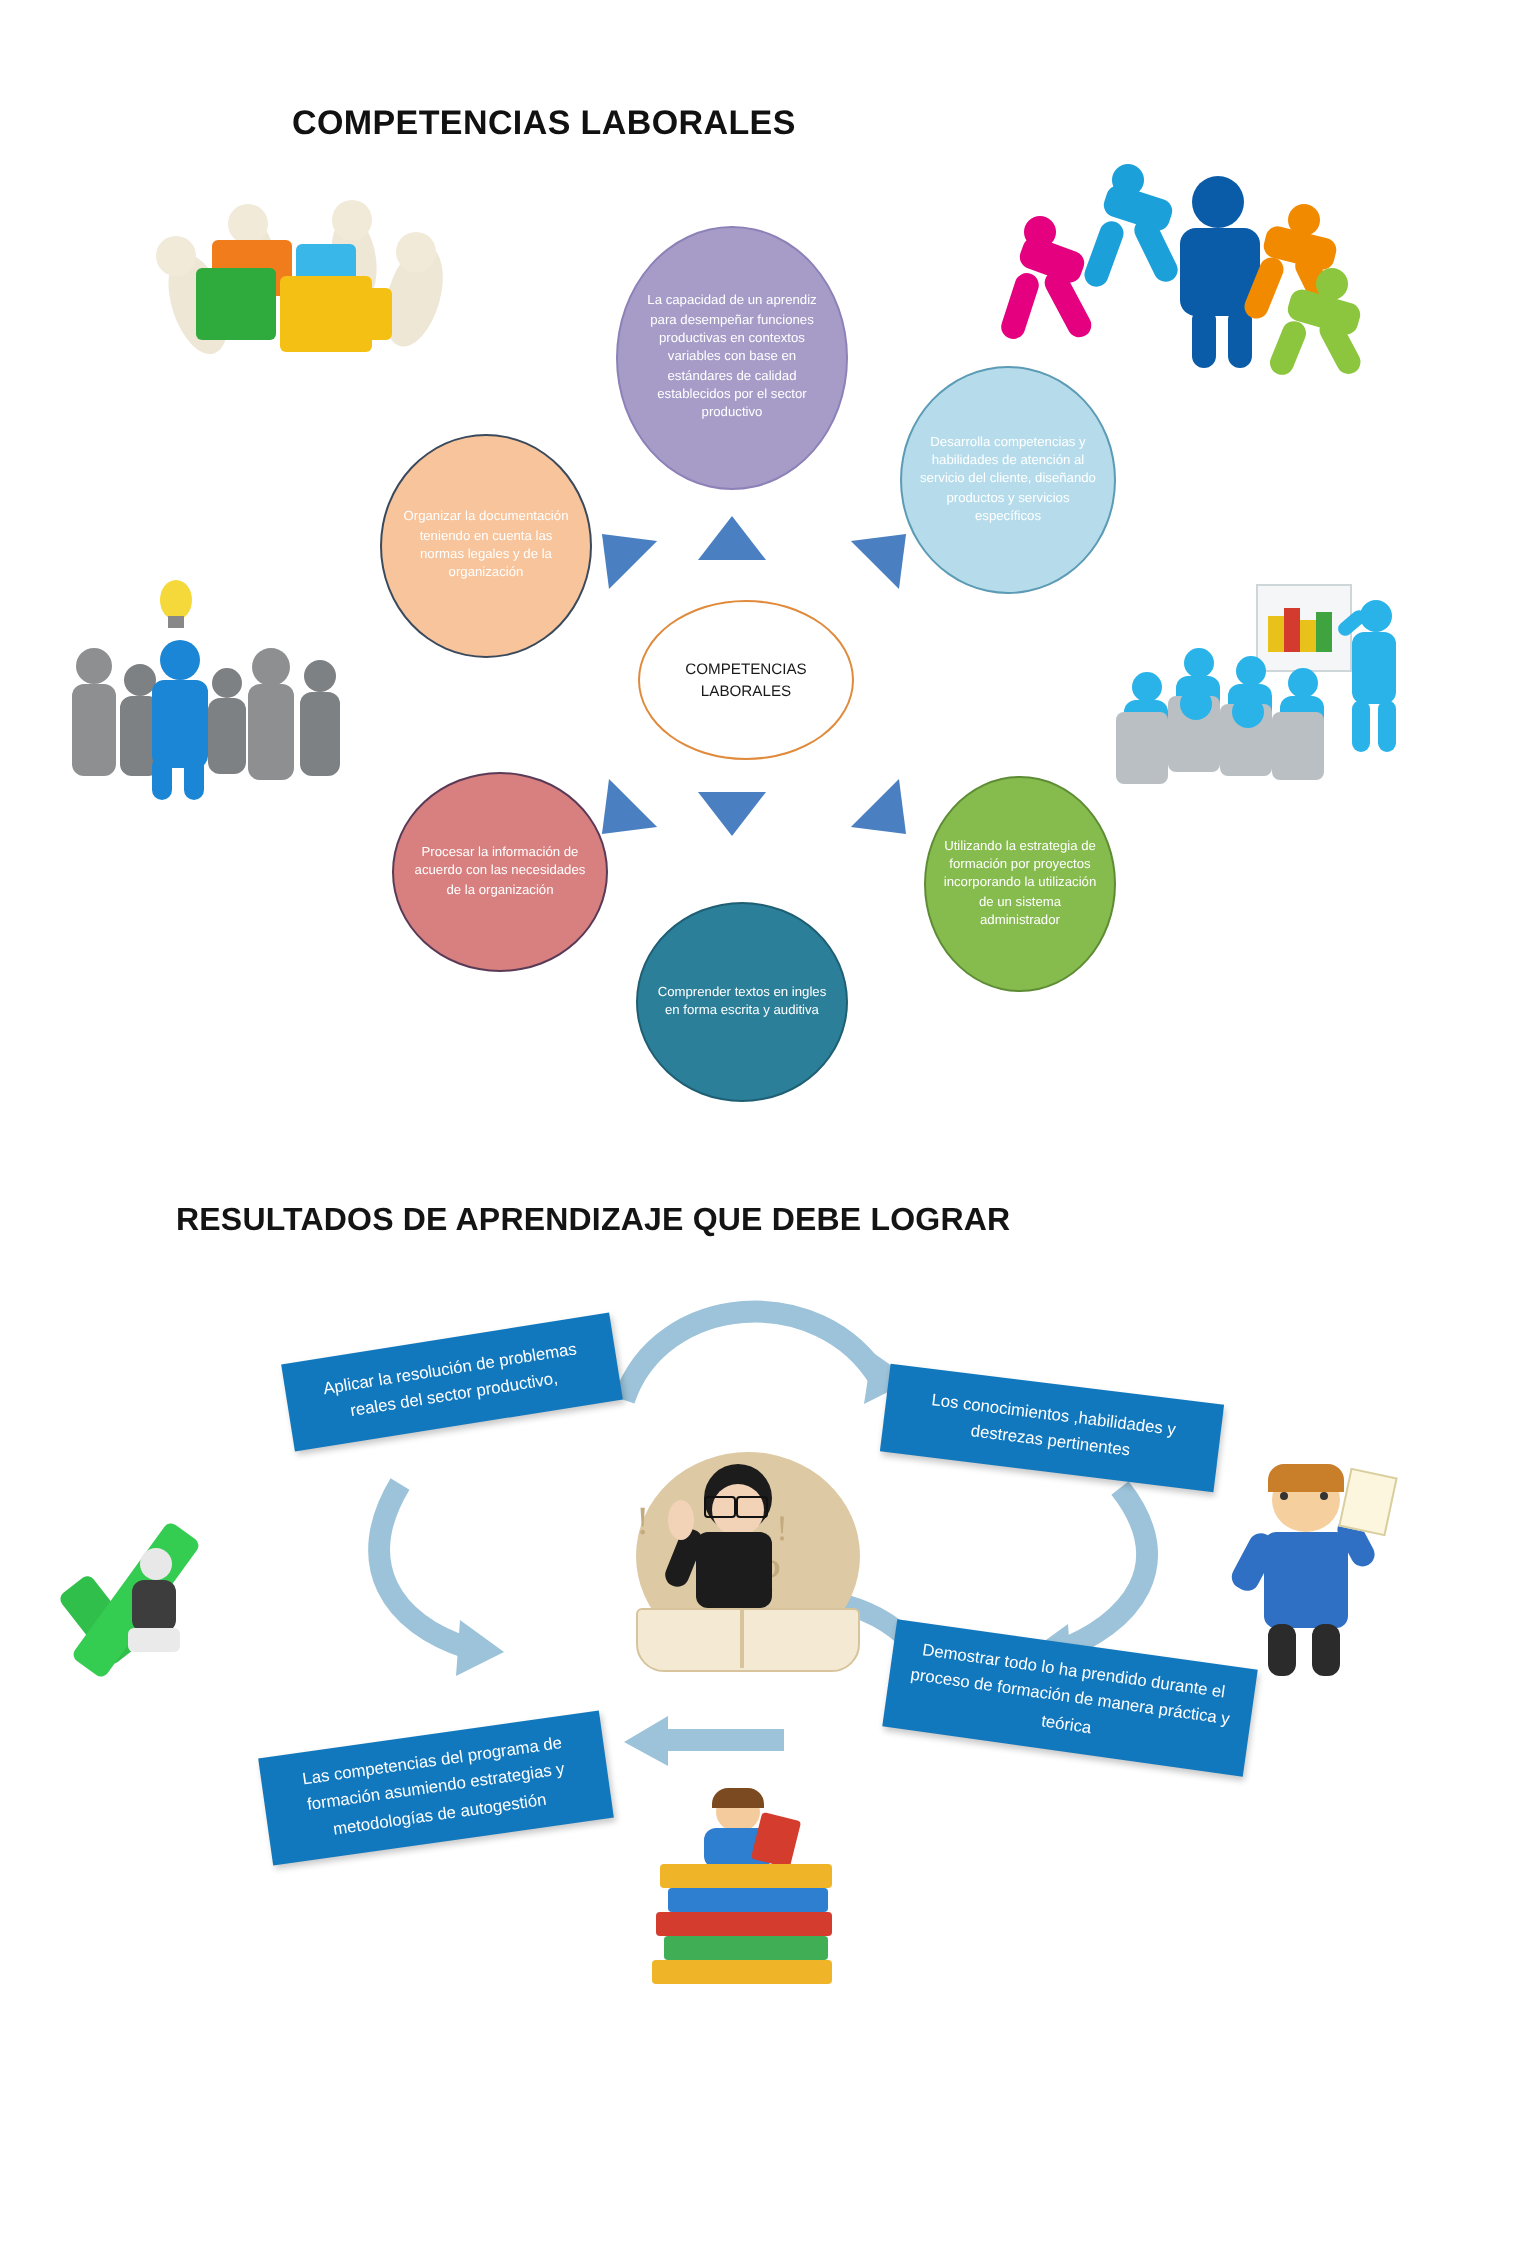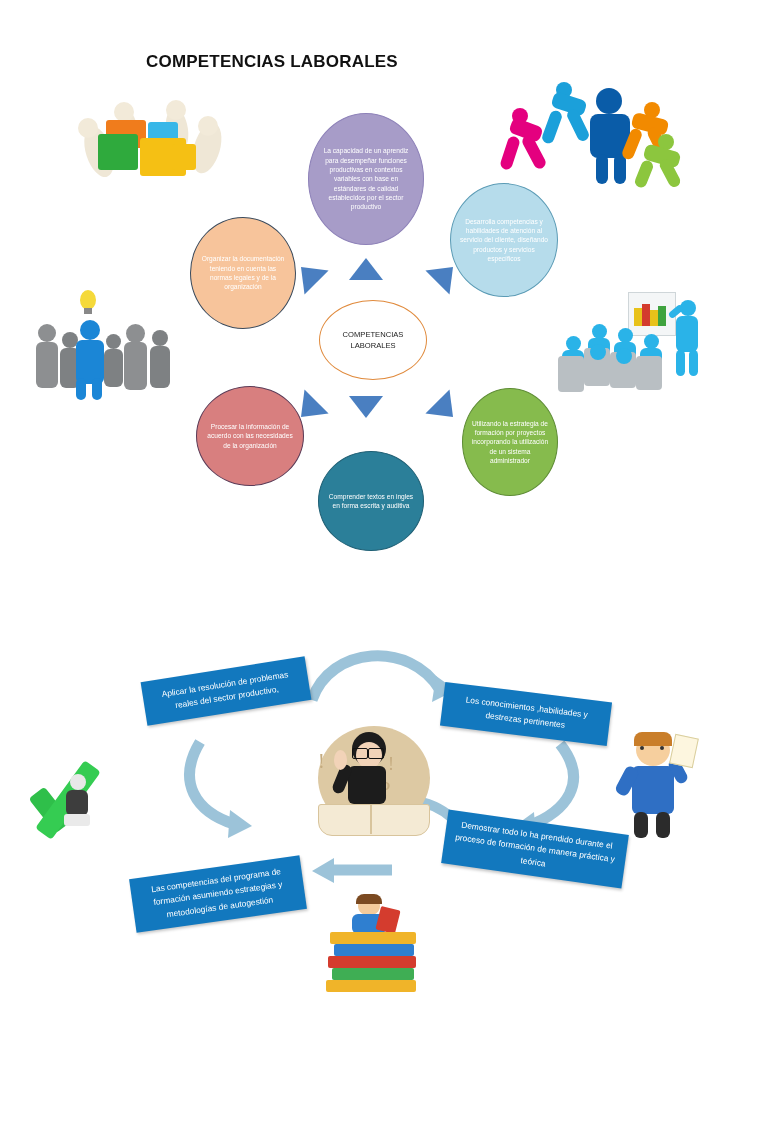--- a/index.html
+++ b/index.html
@@ -227,20 +227,21 @@
   <div class="bubble b-bleft">
     <span>Procesar la información de acuerdo con las necesidades de la organización</span>
   </div>
   <div class="bubble b-bright">
     <span>Utilizando la estrategia de formación por proyectos incorporando la utilización de un sistema administrador</span>
   </div>
   <div class="bubble b-bottom">
     <span>Comprender textos en ingles en forma escrita y auditiva</span>
   </div>
 
+  <div class="title-sub">RESULTADOS DE APRENDIZAJE QUE DEBE LOGRAR</div>
 
   <svg class="svg-layer" viewBox="0 0 768 1128">
 
     <path d="M312,700 C330,646 410,640 440,690" fill="none" stroke="#9cc3d9" stroke-width="11" stroke-linecap="butt"></path>
     <polygon points="436,676 456,690 432,702" fill="#9cc3d9"></polygon>
 
     <path d="M200,742 C176,782 196,812 234,824" fill="none" stroke="#9cc3d9" stroke-width="11"></path>
     <polygon points="230,810 252,826 228,838" fill="#9cc3d9"></polygon>
 
     <path d="M560,744 C590,782 566,812 528,826" fill="none" stroke="#9cc3d9" stroke-width="11"></path>

